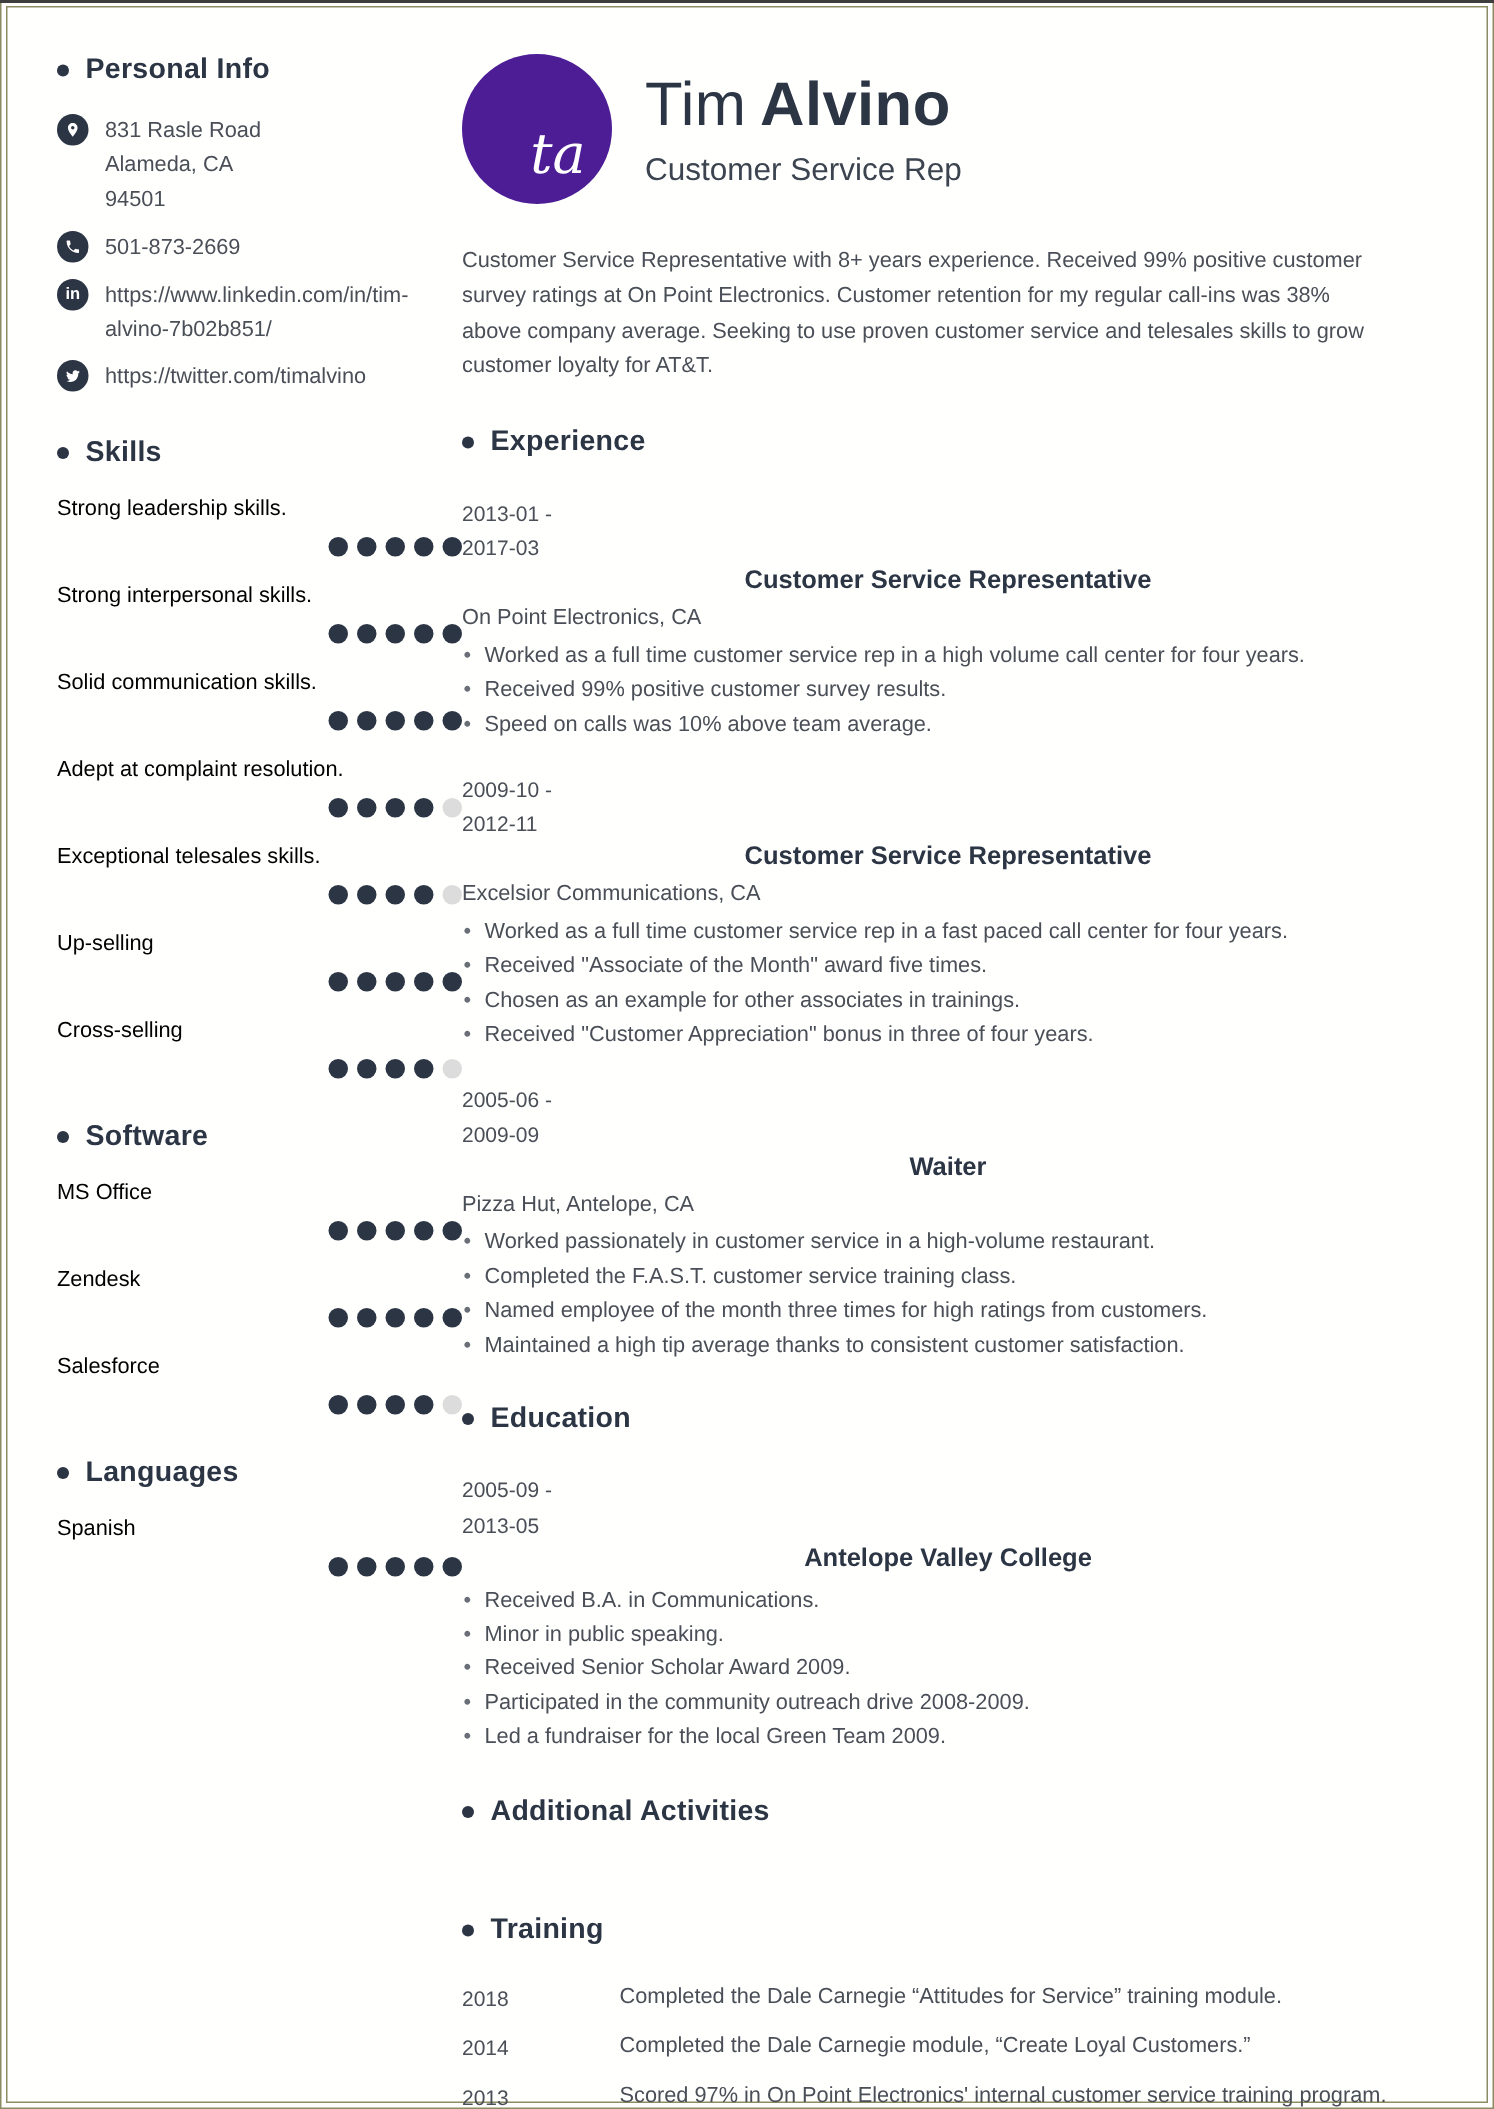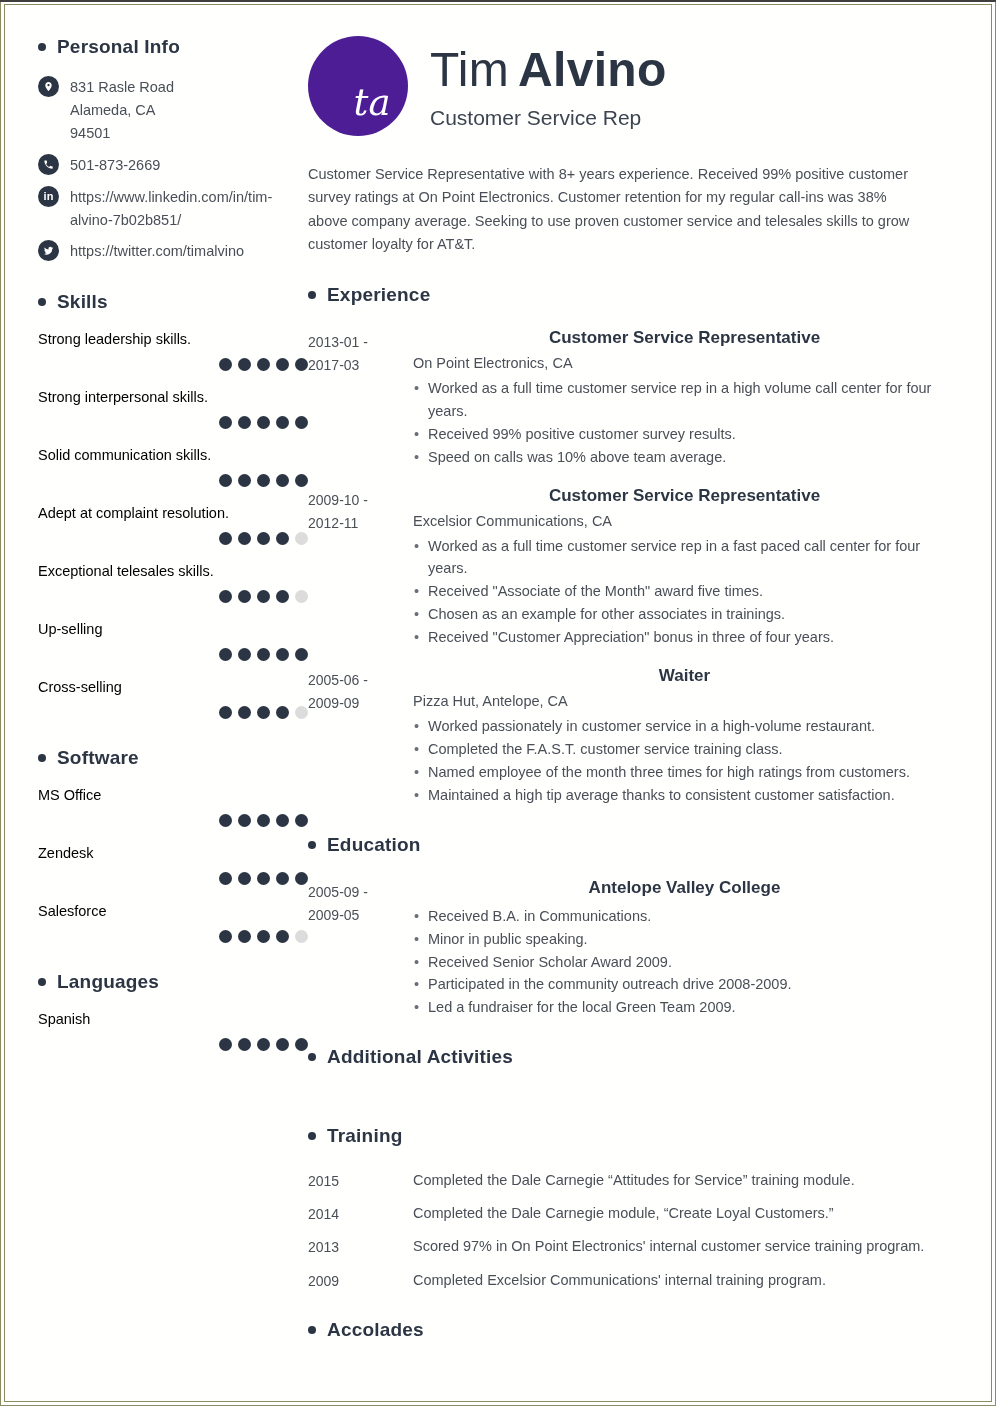--- a/index.html
+++ b/index.html
@@ -57,29 +57,29 @@
   .header { display: flex; align-items: center; gap: 22px; }
   .avatar {
     width: 100px; height: 100px; border-radius: 50%;
     background: #4c1d95; flex: none;
     display: flex; align-items: center; justify-content: center;
   }
   .avatar span {
     font-family: "DejaVu Serif", serif; font-style: italic;
     color: #fff; font-size: 37px; transform: translate(14px, 16px);
   }
-  .name { font-size: 48px; color: #2c3544; font-weight: 400; letter-spacing: 0.3px; }
+  .name { font-size: 41px; color: #2c3544; font-weight: 400; letter-spacing: 0.3px; }
   .name .last { font-weight: 700; margin-left: 9px; }
   .job-title { font-size: 21px; color: #3c4450; margin-top: 9px; }
 
   .summary { margin-top: 27px; font-size: 14.5px; line-height: 1.62; max-width: 612px; }
 
   .section-heading { margin-top: 27px; margin-bottom: 22px; }
 
-  .entry { display: flex; margin-bottom: 17px; }
+  .entry { display: flex; margin-bottom: 17px; flex-direction: column; }
   .date-col { width: 105px; flex: none; font-size: 14px; color: #4a4f57; line-height: 1.65; padding-top: 3px; }
   .entry-body { flex: 1; min-width: 0; }
   .entry-title { font-size: 17px; font-weight: 700; color: #2c3544; margin-bottom: 7px; text-align: center; }
   .entry-company { font-size: 14.5px; margin-bottom: 6px; }
   ul.bullets { list-style: none; }
   ul.bullets li { position: relative; padding-left: 15px; font-size: 14.5px; line-height: 1.58; }
   ul.bullets li::before { content: "•"; position: absolute; left: 1px; top: 0; color: #6a6f77; }
   ul.bullets li[data-bold-on="true"] { font-weight: 400; }
 
   .training-row { display: flex; margin-bottom: 10px; font-size: 14.5px; line-height: 1.58; }
@@ -349,21 +349,21 @@
     </div>
 
     <h2 class="section-heading">
       <span class="hdot"></span>
       <span>Education</span>
     </h2>
 
     <div class="entry">
       <div class="date-col">
         <div>2005-09 -</div>
-        <div>2009-05</div>
+        <div>2013-05</div>
       </div>
       <div class="entry-body">
         <div class="entry-title">Antelope Valley College</div>
         <ul class="bullets">
           <li data-bold="education.entries.0.bullets.0.bold" data-bold-on="false">Received B.A. in Communications.</li>
           <li data-bold="education.entries.0.bullets.1.bold" data-bold-on="false">Minor in public speaking.</li>
           <li data-bold="education.entries.0.bullets.2.bold" data-bold-on="false">Received Senior Scholar Award 2009.</li>
           <li data-bold="education.entries.0.bullets.3.bold" data-bold-on="false">Participated in the community outreach drive 2008-2009.</li>
           <li data-bold="education.entries.0.bullets.4.bold" data-bold-on="false">Led a fundraiser for the local Green Team 2009.</li>
         </ul>
@@ -375,21 +375,21 @@
       <span>Additional Activities</span>
     </h2>
     <div class="activities-gap"></div>
 
     <h2 class="section-heading">
       <span class="hdot"></span>
       <span>Training</span>
     </h2>
 
     <div class="training-row">
-      <div class="training-year">2015</div>
+      <div class="training-year">2018</div>
       <div class="training-text">Completed the Dale Carnegie “Attitudes for Service” training module.</div>
     </div>
     <div class="training-row">
       <div class="training-year">2014</div>
       <div class="training-text">Completed the Dale Carnegie module, “Create Loyal Customers.”</div>
     </div>
     <div class="training-row">
       <div class="training-year">2013</div>
       <div class="training-text">Scored 97% in On Point Electronics' internal customer service training program.</div>
     </div>

